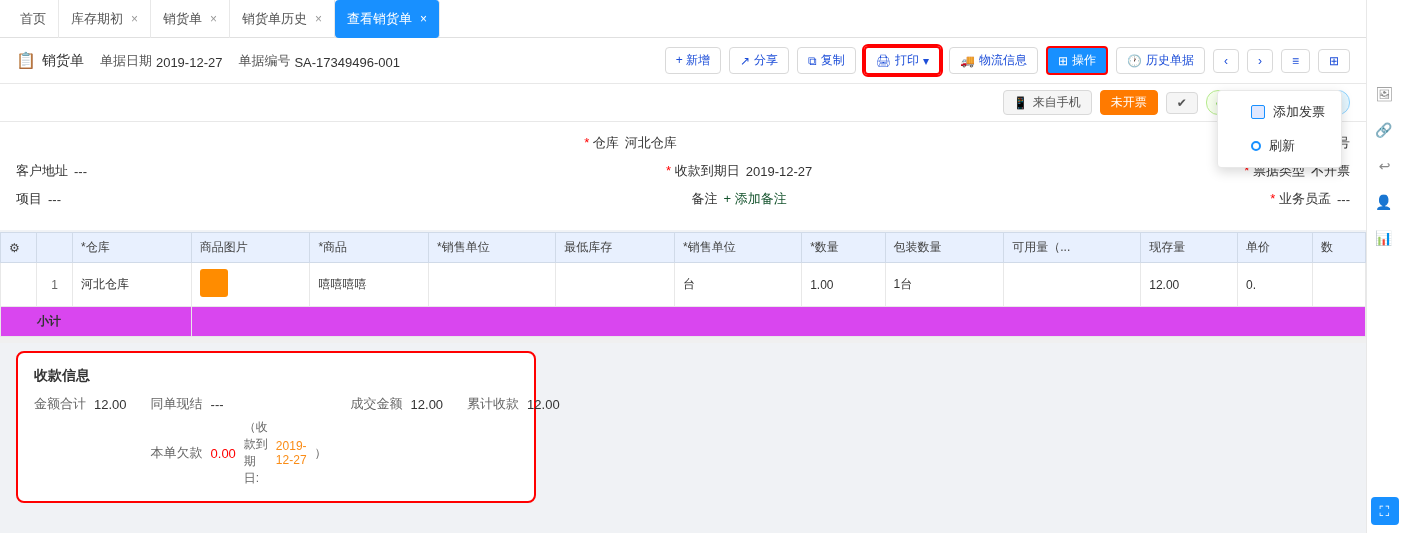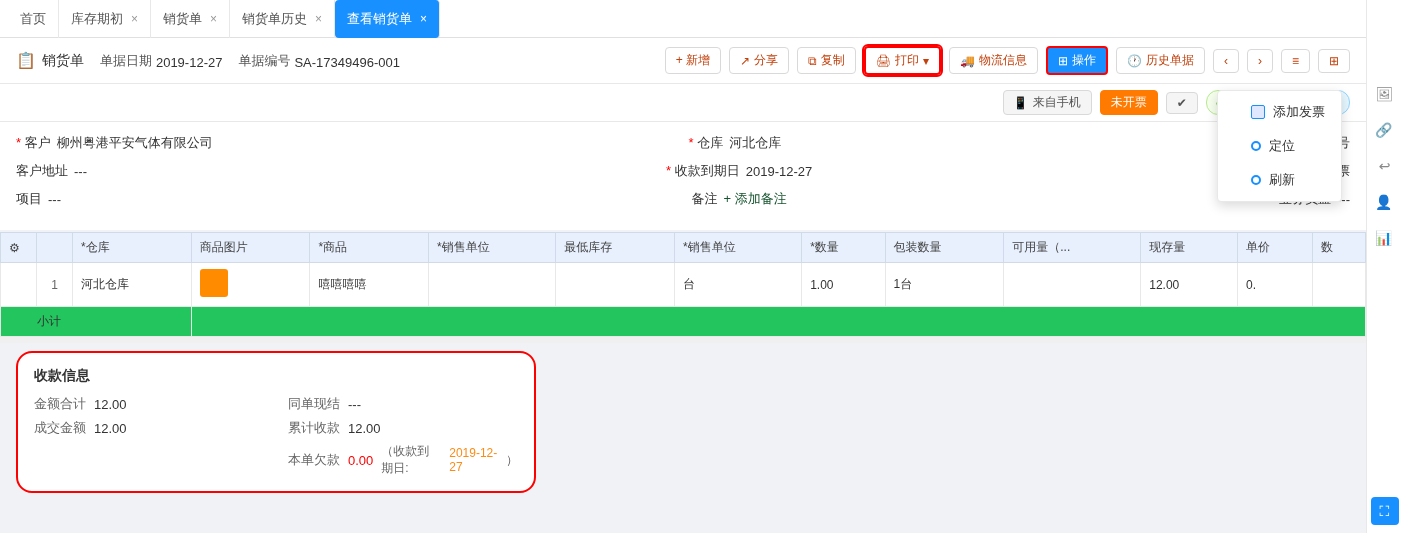--- a/index.html
+++ b/index.html
@@ -26,21 +26,21 @@
       border-bottom: 1px solid #e8e8e8; gap: 16px;
     }
     .doc-title { display: flex; align-items: center; gap: 6px; font-size: 14px; font-weight: 500; color: #333; }
     .doc-icon { color: #52c41a; font-size: 16px; }
     .doc-meta { display: flex; align-items: center; gap: 16px; font-size: 13px; color: #555; }
     .doc-meta-item { display: flex; align-items: flex-end; gap: 4px; }
     .doc-actions { margin-left: auto; display: flex; align-items: center; gap: 8px; }
     .action-btn {
       display: flex; align-items: center; gap: 4px; padding: 4px 10px;
       border: 1px solid #d9d9d9; border-radius: 4px; cursor: pointer;
-      background: #fff; color: #c2410c; font-size: 12px; white-space: nowrap;
+      background: #fff; color: #1d4ed8; font-size: 12px; white-space: nowrap;
     }
     .action-btn.active-op { background: #1890ff; color: #fff; border-color: #fff; outline: 2px solid red; }
 
     
     .toolbar-row {
       display: flex; align-items: center; background: #fff; padding: 6px 16px;
       border-bottom: 1px solid #e8e8e8; gap: 8px;
     }
     .toolbar-btn {
       display: flex; align-items: center; gap: 4px; padding: 3px 10px;
@@ -61,32 +61,32 @@
     .form-value-wide { min-width: 160px; }
 
     
     .table-section { background: #fff; margin-top: 2px; }
     .data-table { width: 100%; border-collapse: collapse; font-size: 12px; }
     .data-table th {
       background: #e8f0fe; color: #444; padding: 6px 8px; text-align: left;
       border: 1px solid #d0dae8; white-space: nowrap; font-weight: 500;
     }
     .data-table td { padding: 6px 8px; border: 1px solid #e8e8e8; }
-    .data-table .subtotal-row td { background: #22c55e; font-weight: 400; padding-left: 36px; }
+    .data-table .subtotal-row td { background: #d946ef; font-weight: 700; padding-left: 36px; }
     .col-gear { width: 36px; text-align: center; }
     .row-num { text-align: center; color: #666; }
     .product-thumb { width: 28px; height: 28px; background: #ff8c00; display: inline-block; border-radius: 3px; }
 
     
     .footer-info {
-      background: #fff; border: 2px solid #f00; border-radius: 16px;
+      background: #fff; border: 2px solid #f00; border-radius: 8px;
       padding: 14px 16px; margin: 8px 16px; max-width: 520px;
     }
     .footer-title { font-size: 14px; font-weight: bold; margin-bottom: 10px; }
-    .footer-grid { display: grid; grid-template-columns: 1fr 1fr; gap: 6px 24px; }
+    .footer-grid { display: grid; grid-template-columns: 1fr 1fr 1fr 1fr; gap: 6px 24px; }
     .footer-item { display: flex; align-items: center; gap: 8px; }
     .footer-item-label { color: #666; white-space: nowrap; }
     .footer-item-value { color: #333; }
     .footer-item-value.red { color: #f00; }
     .footer-item-value.orange-date { color: #fa8c16; }
 
     
     .right-sidebar {
       position: fixed; right: 0; top: 0; bottom: 0; width: 36px;
       background: #fff; border-left: 1px solid #e8e8e8;
@@ -212,24 +212,20 @@
         </span>
         <span class="status-badge status-effective">
           <span>✔</span>
           <span>已生效</span>
         </span>
       </div>
     </div>
 
     <div class="form-section">
       <div class="form-row">
-        <div class="form-field">
-          <span><span class="required-star">*</span> <span>客户</span></span>
-          <span class="form-value form-value-wide">柳州粤港平安气体有限公司</span>
-        </div>
         <div style="flex:1;"></div>
         <div class="form-field">
           <span><span class="required-star">*</span> <span>仓库</span></span>
           <span class="form-value">河北仓库</span>
         </div>
         <div style="flex:1;"></div>
         <div class="form-field">
           <span>业务员</span>
           <span class="form-value">演示账号</span>
         </div>
@@ -360,19 +356,15 @@
   </div>
 </div>
 
 <div class="dropdown-menu">
   <div class="dropdown-item">
     <span style="display:inline-block;width:14px;height:14px;background:#e0e8ff;border:1px solid #1890ff;border-radius:2px;"></span>
     <span>添加发票</span>
   </div>
   <div class="dropdown-item">
     <span class="dot" style="background:#fff; border:2px solid #1890ff; box-sizing:border-box;"></span>
-    <span>定位</span>
-  </div>
-  <div class="dropdown-item">
-    <span class="dot" style="background:#fff; border:2px solid #1890ff; box-sizing:border-box;"></span>
     <span>刷新</span>
   </div>
 </div>
 
 </body></html>

